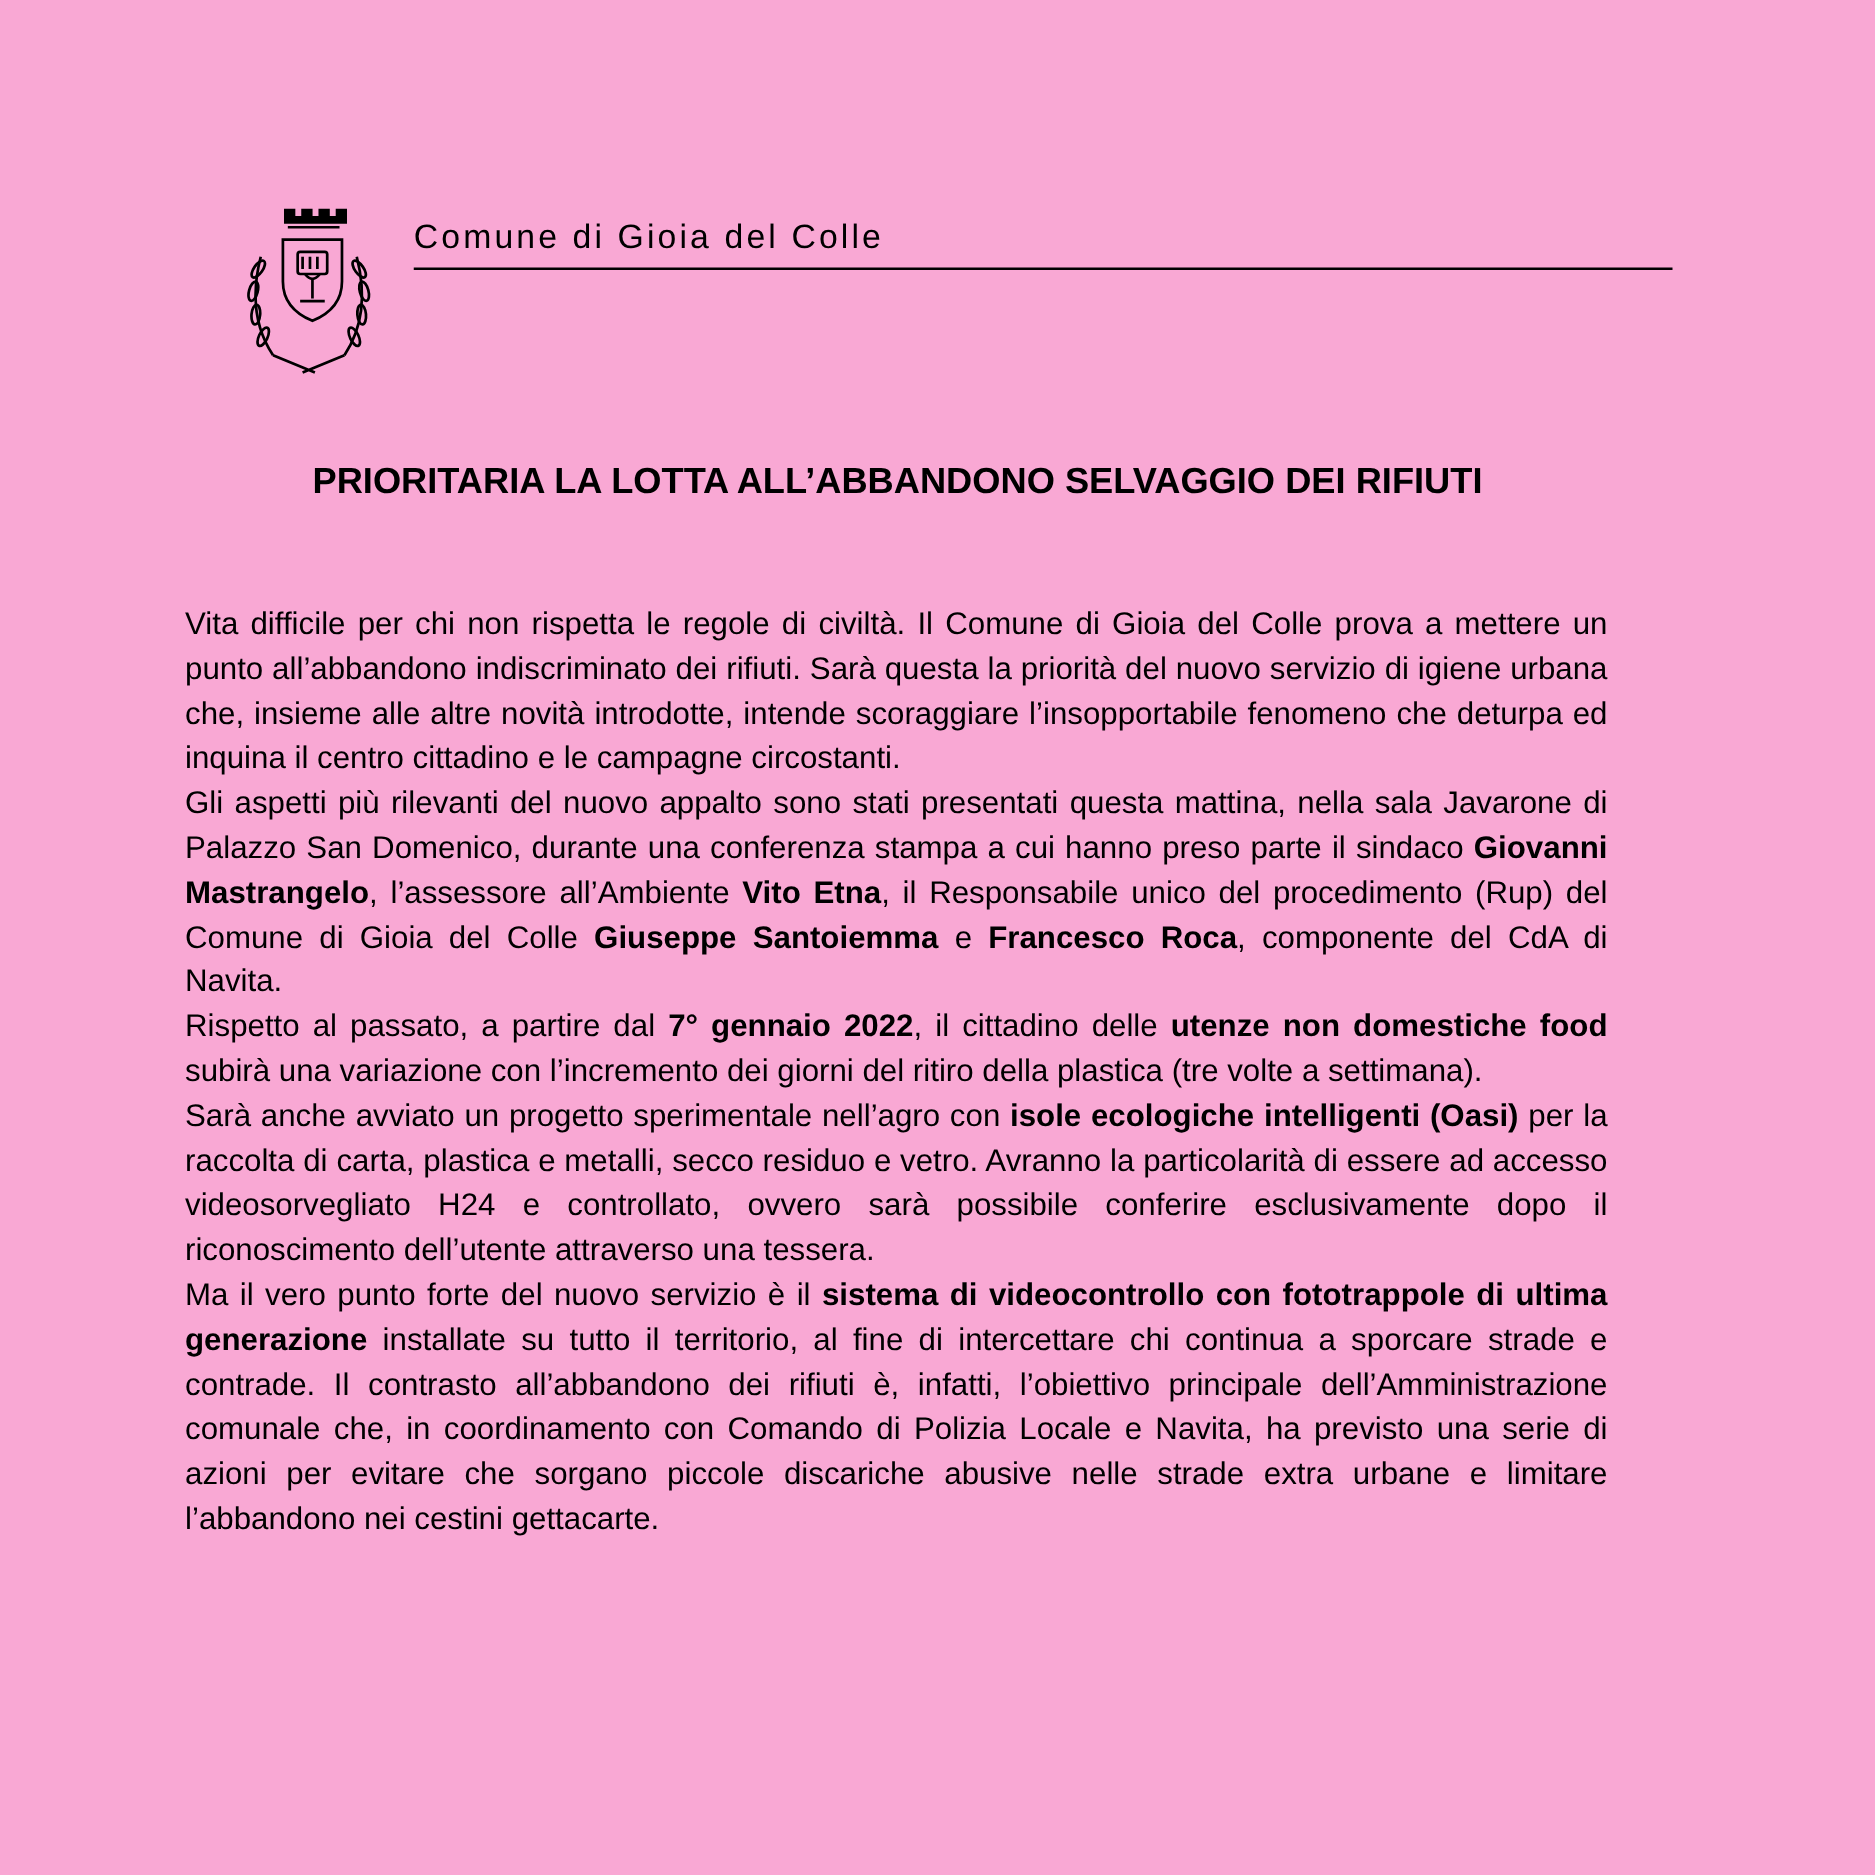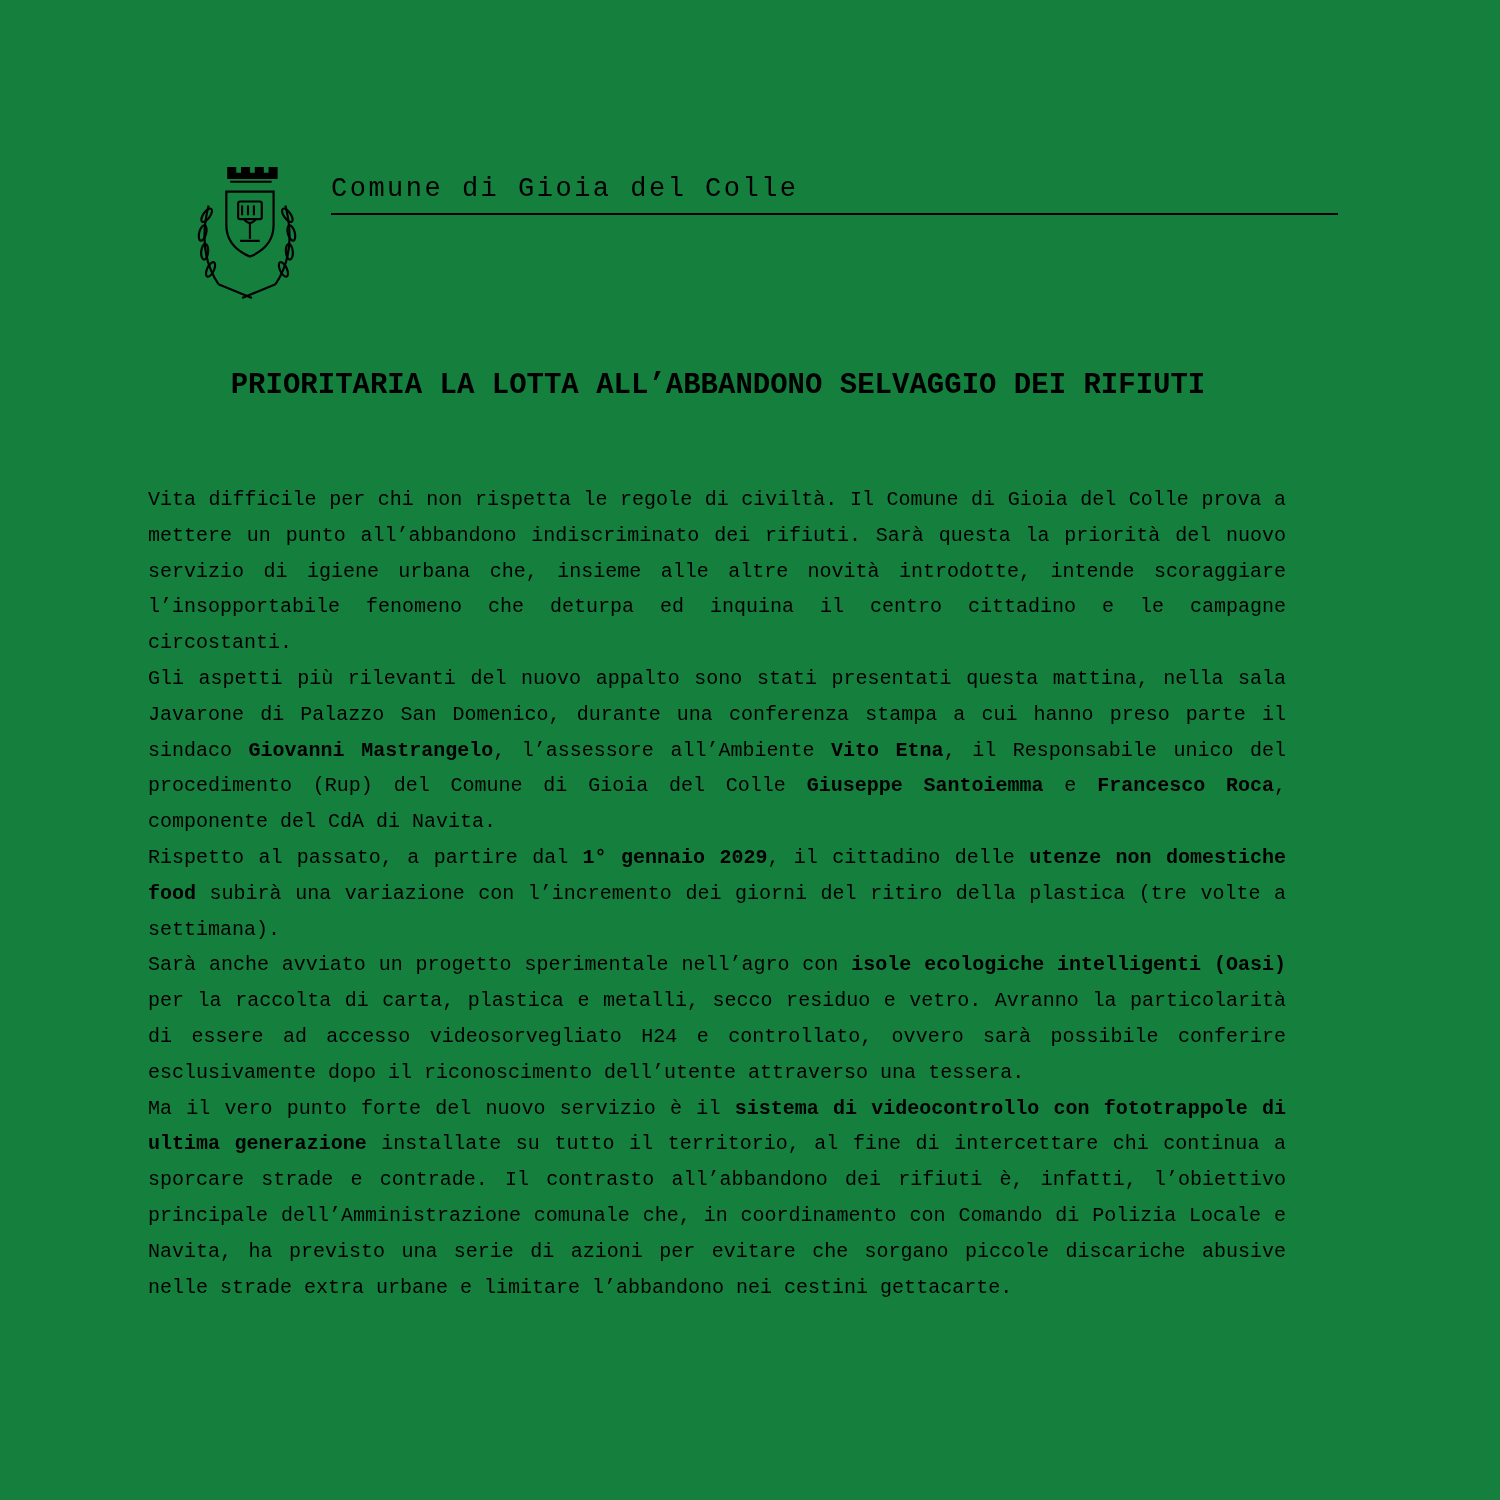--- a/index.html
+++ b/index.html
@@ -4,23 +4,23 @@
 <style>
   html, body {
     margin: 0;
     padding: 0;
     background: #ffffff;
   }
   .page {
     position: relative;
     width: 1500px;
     height: 1500px;
-    background: #15803d;
+    background: #f9a8d4;
     color: #000000;
-    font-family: Liberation Mono, monospace;
+    font-family: Liberation Sans, sans-serif;
     overflow: hidden;
   }
   .letterhead {
     position: absolute;
     left: 183px;
     top: 158px;
     display: flex;
     align-items: flex-start;
   }
   .logo {
@@ -53,21 +53,21 @@
     text-align: center;
     font-weight: bold;
     font-size: 29px;
     line-height: 43px;
   }
   .doc-body {
     position: absolute;
     left: 148px;
     top: 482px;
     width: 1138px;
-    font-size: 20px;
+    font-size: 25px;
     line-height: 35.8px;
   }
   .para {
     margin: 0;
     text-align: justify;
     text-justify: inter-word;
   }
   .b { font-weight: bold; }
 </style>
 </head>
@@ -114,18 +114,18 @@
     </div>
   </div>
 
   <div class="doc-title">
     <div>PRIORITARIA LA LOTTA ALL’ABBANDONO SELVAGGIO DEI RIFIUTI</div>
   </div>
 
   <div class="doc-body">
     <p class="para"><span>Vita difficile per chi non rispetta le regole di civiltà. Il Comune di Gioia del Colle prova a mettere un punto all’abbandono indiscriminato dei rifiuti. Sarà questa la priorità del nuovo servizio di igiene urbana che, insieme alle altre novità introdotte, intende scoraggiare l’insopportabile fenomeno che deturpa ed inquina il centro cittadino e le campagne circostanti.</span></p>
     <p class="para"><span>Gli aspetti più rilevanti del nuovo appalto sono stati presentati questa mattina, nella sala Javarone di Palazzo San Domenico, durante una conferenza stampa a cui hanno preso parte il sindaco </span><span class="b">Giovanni Mastrangelo</span><span>, l’assessore all’Ambiente </span><span class="b">Vito Etna</span><span>, il Responsabile unico del procedimento (Rup) del Comune di Gioia del Colle </span><span class="b">Giuseppe Santoiemma</span><span> e </span><span class="b">Francesco Roca</span><span>, componente del CdA di Navita.</span></p>
-    <p class="para"><span>Rispetto al passato, a partire dal </span><span class="b">1° gennaio 2029</span><span>, il cittadino delle </span><span class="b">utenze non domestiche food</span><span> subirà una variazione con l’incremento dei giorni del ritiro della plastica (tre volte a settimana).</span></p>
+    <p class="para"><span>Rispetto al passato, a partire dal </span><span class="b">7° gennaio 2022</span><span>, il cittadino delle </span><span class="b">utenze non domestiche food</span><span> subirà una variazione con l’incremento dei giorni del ritiro della plastica (tre volte a settimana).</span></p>
     <p class="para"><span>Sarà anche avviato un progetto sperimentale nell’agro con </span><span class="b">isole ecologiche intelligenti (Oasi)</span><span> per la raccolta di carta, plastica e metalli, secco residuo e vetro. Avranno la particolarità di essere ad accesso videosorvegliato H24 e controllato, ovvero sarà possibile conferire esclusivamente dopo il riconoscimento dell’utente attraverso una tessera.</span></p>
     <p class="para"><span>Ma il vero punto forte del nuovo servizio è il </span><span class="b">sistema di videocontrollo con fototrappole di ultima generazione</span><span> installate su tutto il territorio, al fine di intercettare chi continua a sporcare strade e contrade. Il contrasto all’abbandono dei rifiuti è, infatti, l’obiettivo principale dell’Amministrazione comunale che, in coordinamento con Comando di Polizia Locale e Navita, ha previsto una serie di azioni per evitare che sorgano piccole discariche abusive nelle strade extra urbane e limitare l’abbandono nei cestini gettacarte.</span></p>
   </div>
 
 </div>
 
 </body></html>

